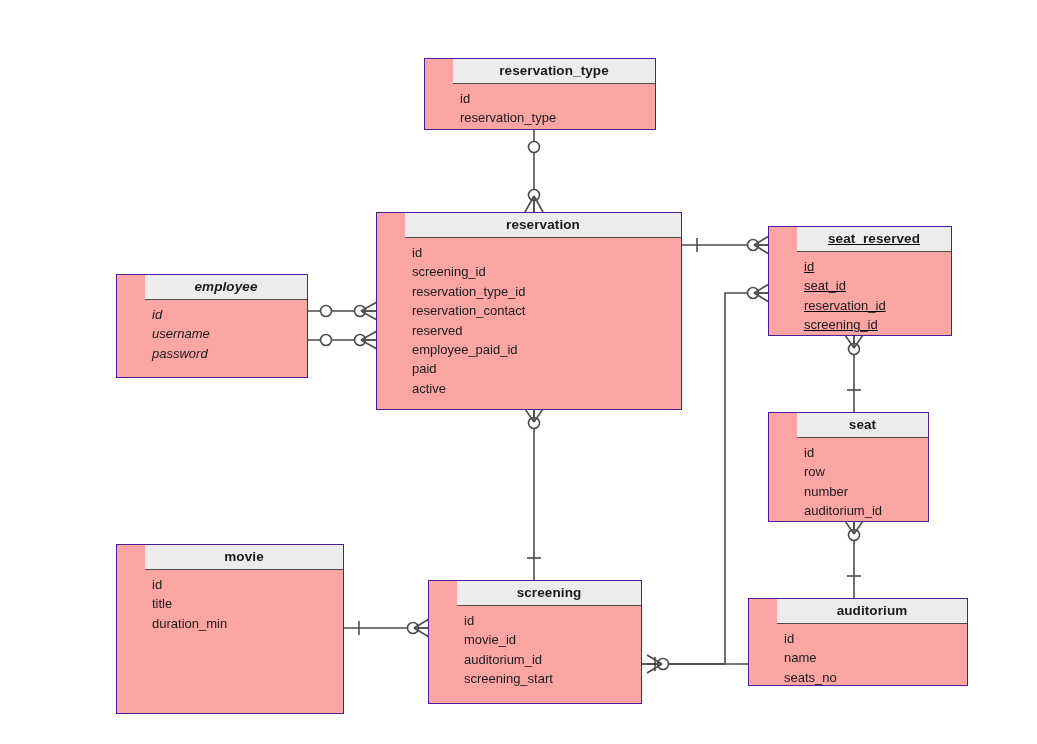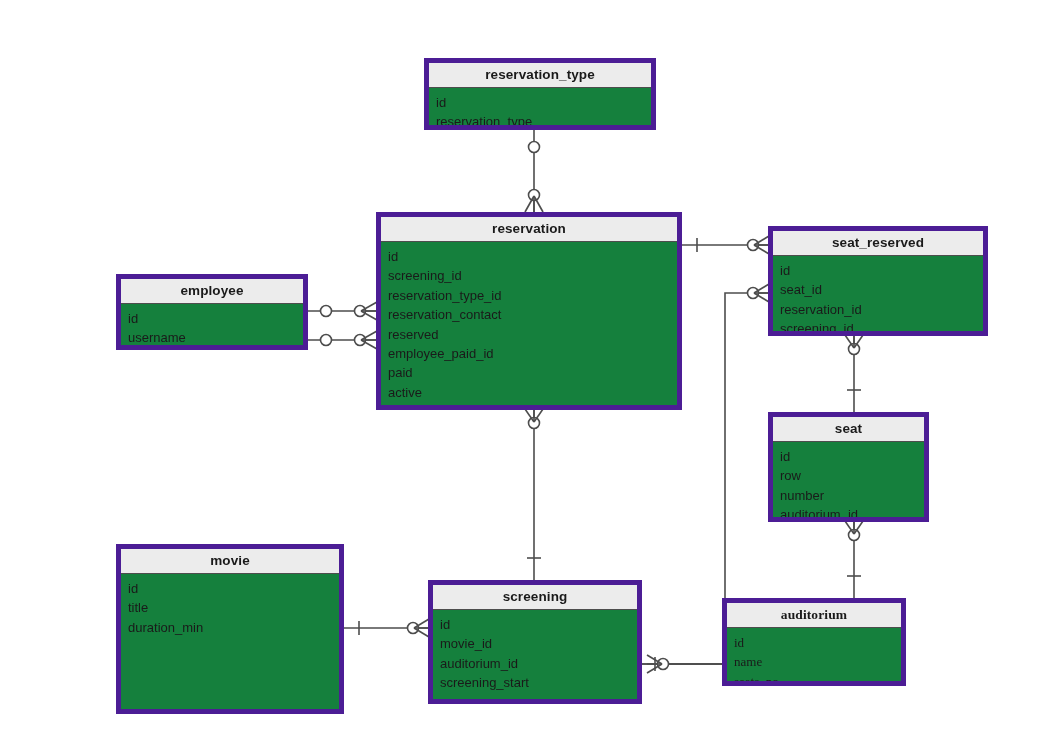--- a/index.html
+++ b/index.html
@@ -20,23 +20,24 @@
   #diagram-svg {
     position: absolute;
     left: 0;
     top: 0;
     width: 1037px;
     height: 744px;
   }
   .entity {
     position: absolute;
     box-sizing: border-box;
-    background: #15803d;
-    border: 5px solid #4c1d95;
+    background: #fca5a5;
+    border: 1px solid #4c1d95;
     overflow: hidden;
+    padding-left: 28px;
   }
   .entity-header {
     box-sizing: border-box;
     background: #ececec;
     border-bottom: 1px solid #4d4d4d;
     height: 25px;
     line-height: 24px;
     text-align: center;
     font-size: 13.5px;
     font-weight: bold;
@@ -171,31 +172,31 @@
       <div class="attr">screening_id</div>
       <div class="attr">reservation_type_id</div>
       <div class="attr">reservation_contact</div>
       <div class="attr">reserved</div>
       <div class="attr">employee_paid_id</div>
       <div class="attr">paid</div>
       <div class="attr">active</div>
     </div>
   </div>
 
-  <div class="entity" style="left:768px; top:226px; width:220px; height:110px;">
+  <div class="entity" style="left:768px; top:226px; width:184px; height:110px;text-decoration:underline;">
     <div class="entity-header">seat_reserved</div>
     <div class="entity-body">
       <div class="attr">id</div>
       <div class="attr">seat_id</div>
       <div class="attr">reservation_id</div>
       <div class="attr">screening_id</div>
     </div>
   </div>
 
-  <div class="entity" style="left:116px; top:274px; width:192px; height:76px;">
+  <div class="entity" style="left:116px; top:274px; width:192px; height:104px;font-style:italic;">
     <div class="entity-header">employee</div>
     <div class="entity-body">
       <div class="attr">id</div>
       <div class="attr">username</div>
       <div class="attr">password</div>
     </div>
   </div>
 
   <div class="entity" style="left:768px; top:412px; width:161px; height:110px;">
     <div class="entity-header">seat</div>
@@ -219,21 +220,21 @@
   <div class="entity" style="left:428px; top:580px; width:214px; height:124px;">
     <div class="entity-header">screening</div>
     <div class="entity-body">
       <div class="attr">id</div>
       <div class="attr">movie_id</div>
       <div class="attr">auditorium_id</div>
       <div class="attr">screening_start</div>
     </div>
   </div>
 
-  <div class="entity" style="left:722px; top:598px; width:184px; height:88px;font-family:Liberation Serif, serif;">
+  <div class="entity" style="left:748px; top:598px; width:220px; height:88px;">
     <div class="entity-header">auditorium</div>
     <div class="entity-body">
       <div class="attr">id</div>
       <div class="attr">name</div>
       <div class="attr">seats_no</div>
     </div>
   </div>
 
 </div>
 

